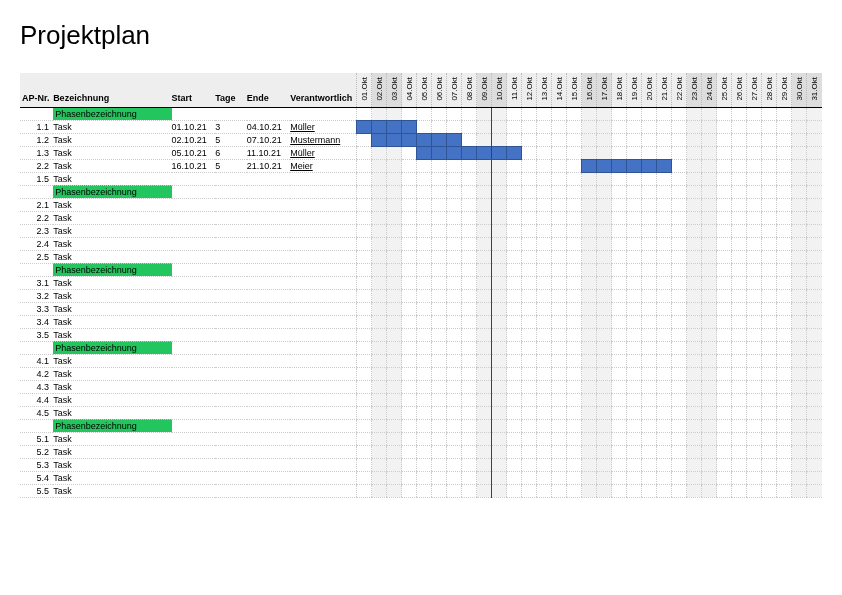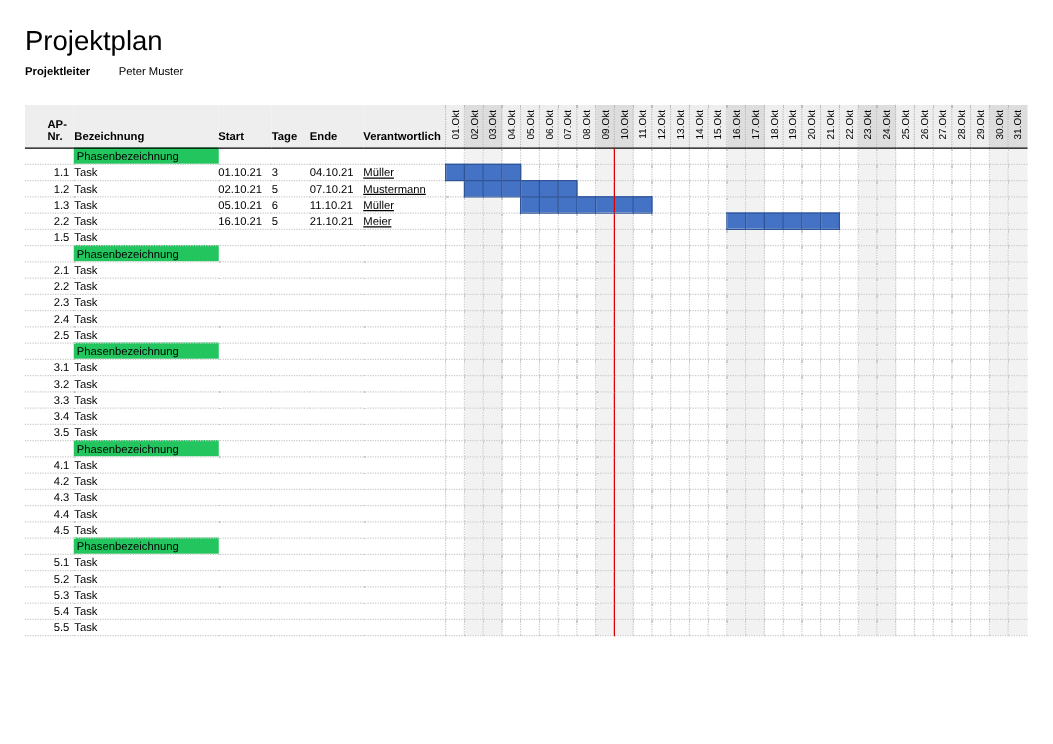--- a/index.html
+++ b/index.html
@@ -5,21 +5,21 @@
   * { box-sizing: border-box; }
   body {
     margin: 0;
     padding: 20px;
     font-family: Arial, sans-serif;
     font-size: 9px;
     background: #fff;
     width: 842px;
   }
   h1 {
-    font-size: 22px;
+    font-size: 26px;
     font-weight: normal;
     margin: 0 0 6px 0;
   }
   .meta-row { display: flex; margin-bottom: 1px; }
   .meta-label { font-weight: bold; width: 75px; }
   .meta-value { }
   .plan-wrap { margin-top: 22px; }
   table { border-collapse: collapse; width: 100%; }
   th, td { padding: 0; }
   .hdr th {
@@ -67,36 +67,32 @@
     min-width: 15px;
   }
   td.gantt.we { background: #f2f2f2; }
   td.gantt.bar { background: #4472c4; border: 1px solid #2f5597; }
   td.today-col { border-right: 1px solid #d00 !important; }
   .phase td.name {
     background: #22c55e;
     font-weight: normal;
     padding-left: 2px;
   }
-  .hdr th.ap    { width: 45px;  padding-left:18px; }
+  .hdr th.ap    { width: 45px;  padding-left:2px; }
   .hdr th.name  { width: 145px; }
   .hdr th.start { width: 50px; }
   .hdr th.days  { width: 40px; }
   .hdr th.end   { width: 50px; }
   .hdr th.resp  { width: 70px; }
 </style>
 </head>
 <body>
 
 <h1>Projektplan</h1>
 <div id="meta">
-    <div class="meta-row">
-      <div class="meta-label">Projektleiter</div>
-      <div class="meta-value">Peter Muster</div>
-    </div>
   </div>
 
 <div class="plan-wrap">
   <table>
     <thead>
       <tr class="hdr" id="hdr-row">
         <th class="ap">AP-Nr.</th>
         <th class="name">Bezeichnung</th>
         <th class="start">Start</th>
         <th class="days">Tage</th>

